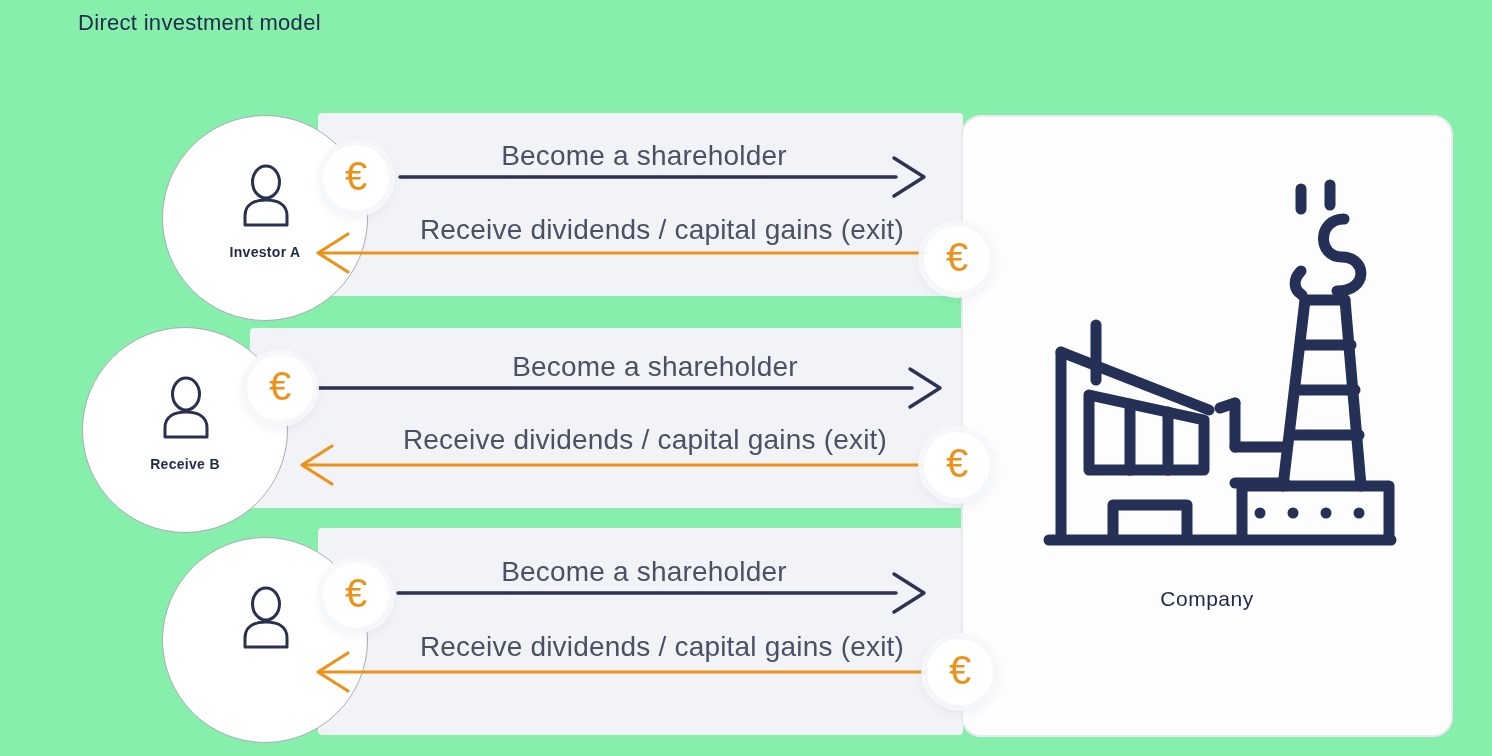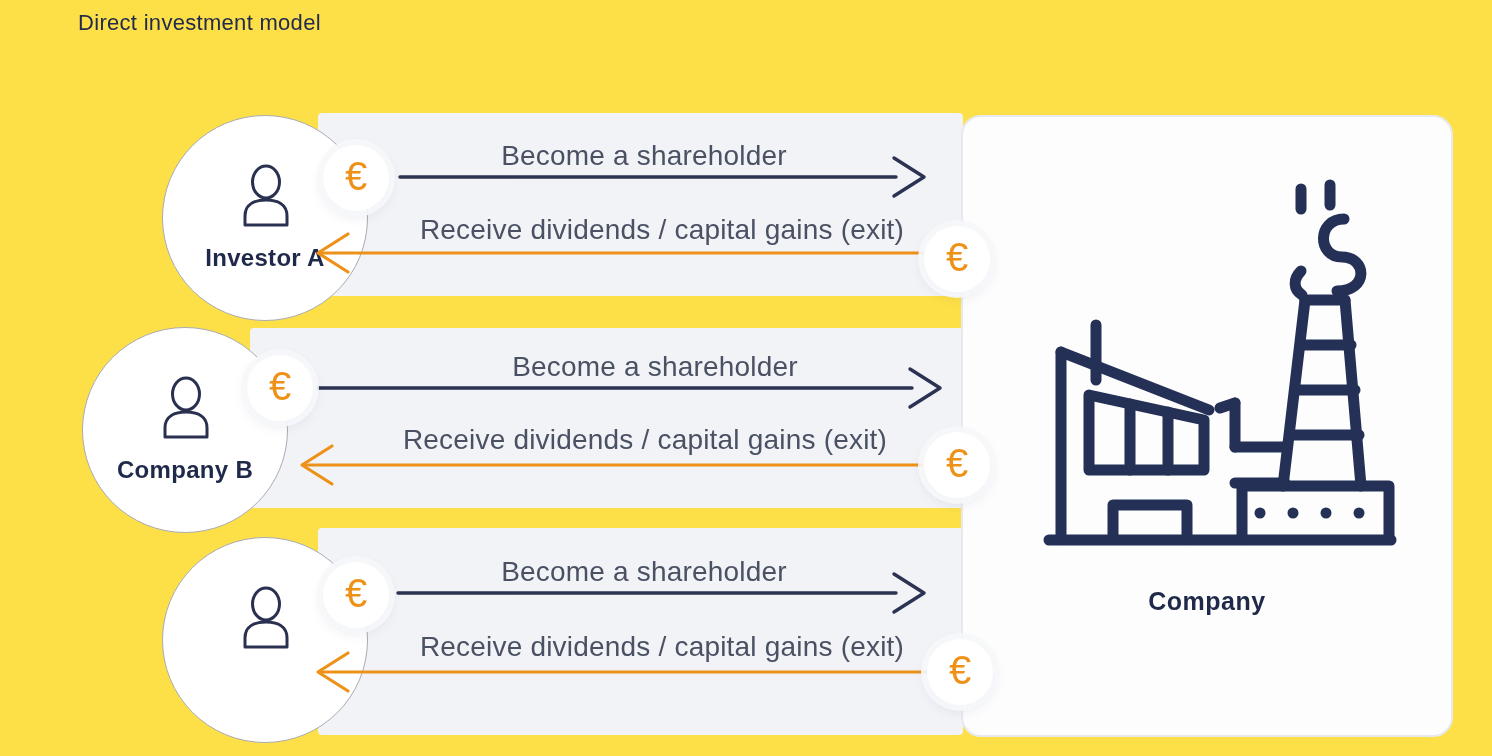--- a/index.html
+++ b/index.html
@@ -1,37 +1,37 @@
 <!DOCTYPE html>
 <html><head>
 <meta charset="utf-8">
 <style>
   * { margin:0; padding:0; box-sizing:border-box; }
   html,body { background:#ffffff; }
   .canvas {
     position:relative; width:1492px; height:756px; overflow:hidden;
-    background:#fde047; font-family:"Liberation Sans", sans-serif;padding-left:24px;
+    background:#86efac; font-family:"Liberation Sans", sans-serif;padding-left:24px;
   }
   .page-title {
     position:absolute; left:78px; top:10px;
     font-size:22px; font-weight:500; color:#232b4d; letter-spacing:.3px;
   }
   .band { position:absolute; background:#f1f3f7; border-radius:4px; z-index:1; }
   .band-a { left:318px; top:113px; width:645px; height:183px; }
   .band-b { left:250px; top:328px; width:713px; height:180px; }
   .band-x { left:318px; top:528px; width:645px; height:207px; }
 
   .investor-circle {
     position:absolute; width:206px; height:206px; border-radius:50%;
     background:#ffffff; border:1.5px solid #a9abb3; z-index:2;
   }
   .investor-circle svg { position:absolute; left:63px; top:42px; }
   .investor-label {
     position:absolute; left:0; top:128px; width:100%; text-align:center;
-    font-size:24px; font-weight:700; color:#1f2949; letter-spacing:.3px;
+    font-size:14px; font-weight:700; color:#1f2949; letter-spacing:.3px;
   }
   .circle-a { left:162px; top:115px; }
   .circle-b { left:82px;  top:327px; }
   .circle-x { left:162px; top:537px; }
 
   .euro-badge {
     position:absolute; width:66px; height:66px; border-radius:50%;
     background:#ffffff; z-index:5; display:flex; align-items:center; justify-content:center;
     box-shadow:0 0 0 6px rgba(246,247,250,.92), 0 4px 14px rgba(40,50,90,.13);
   }
@@ -49,21 +49,21 @@
     font-size:28px; color:#4a5163; letter-spacing:.2px;
   }
 
   .company-card {
     position:absolute; left:961px; top:115px; width:492px; height:622px;
     background:#fdfdfe; border:2px solid #e8e9ef; border-radius:20px; z-index:4;
   }
   .company-card svg { position:absolute; left:76px; top:62px; }
   .company-label {
     position:absolute; left:0; top:470px; width:100%; text-align:center;
-    font-size:25px; font-weight:700; color:#1f2949; letter-spacing:.5px;
+    font-size:21px; font-weight:400; color:#1f2949; letter-spacing:.5px;
   }
 </style>
 </head>
 <body>
 
 <div class="canvas">
 
   <div class="page-title">Direct investment model</div>
 
   <div class="band band-a"></div>
@@ -108,21 +108,21 @@
       <ellipse cx="40" cy="24" rx="13.5" ry="16" fill="none" stroke="#2a3150" stroke-width="3"></ellipse>
       <path d="M19 67 V58 C19 46 29 42 40 42 C51 42 61 46 61 58 V67 Z" fill="none" stroke="#2a3150" stroke-width="3" stroke-linejoin="round"></path>
     </svg>
     <div class="investor-label">Investor A</div>
   </div>
   <div class="investor-circle circle-b">
     <svg width="80" height="86" viewBox="0 0 80 86">
       <ellipse cx="40" cy="24" rx="13.5" ry="16" fill="none" stroke="#2a3150" stroke-width="3"></ellipse>
       <path d="M19 67 V58 C19 46 29 42 40 42 C51 42 61 46 61 58 V67 Z" fill="none" stroke="#2a3150" stroke-width="3" stroke-linejoin="round"></path>
     </svg>
-    <div class="investor-label">Company B</div>
+    <div class="investor-label">Receive B</div>
   </div>
   <div class="investor-circle circle-x">
     <svg width="80" height="86" viewBox="0 0 80 86">
       <ellipse cx="40" cy="24" rx="13.5" ry="16" fill="none" stroke="#2a3150" stroke-width="3"></ellipse>
       <path d="M19 67 V58 C19 46 29 42 40 42 C51 42 61 46 61 58 V67 Z" fill="none" stroke="#2a3150" stroke-width="3" stroke-linejoin="round"></path>
     </svg>
   </div>
 
   <div class="company-card">
     <svg width="360" height="378" viewBox="0 0 360 378" fill="none" stroke="#243055" stroke-width="11" stroke-linecap="round" stroke-linejoin="round">

